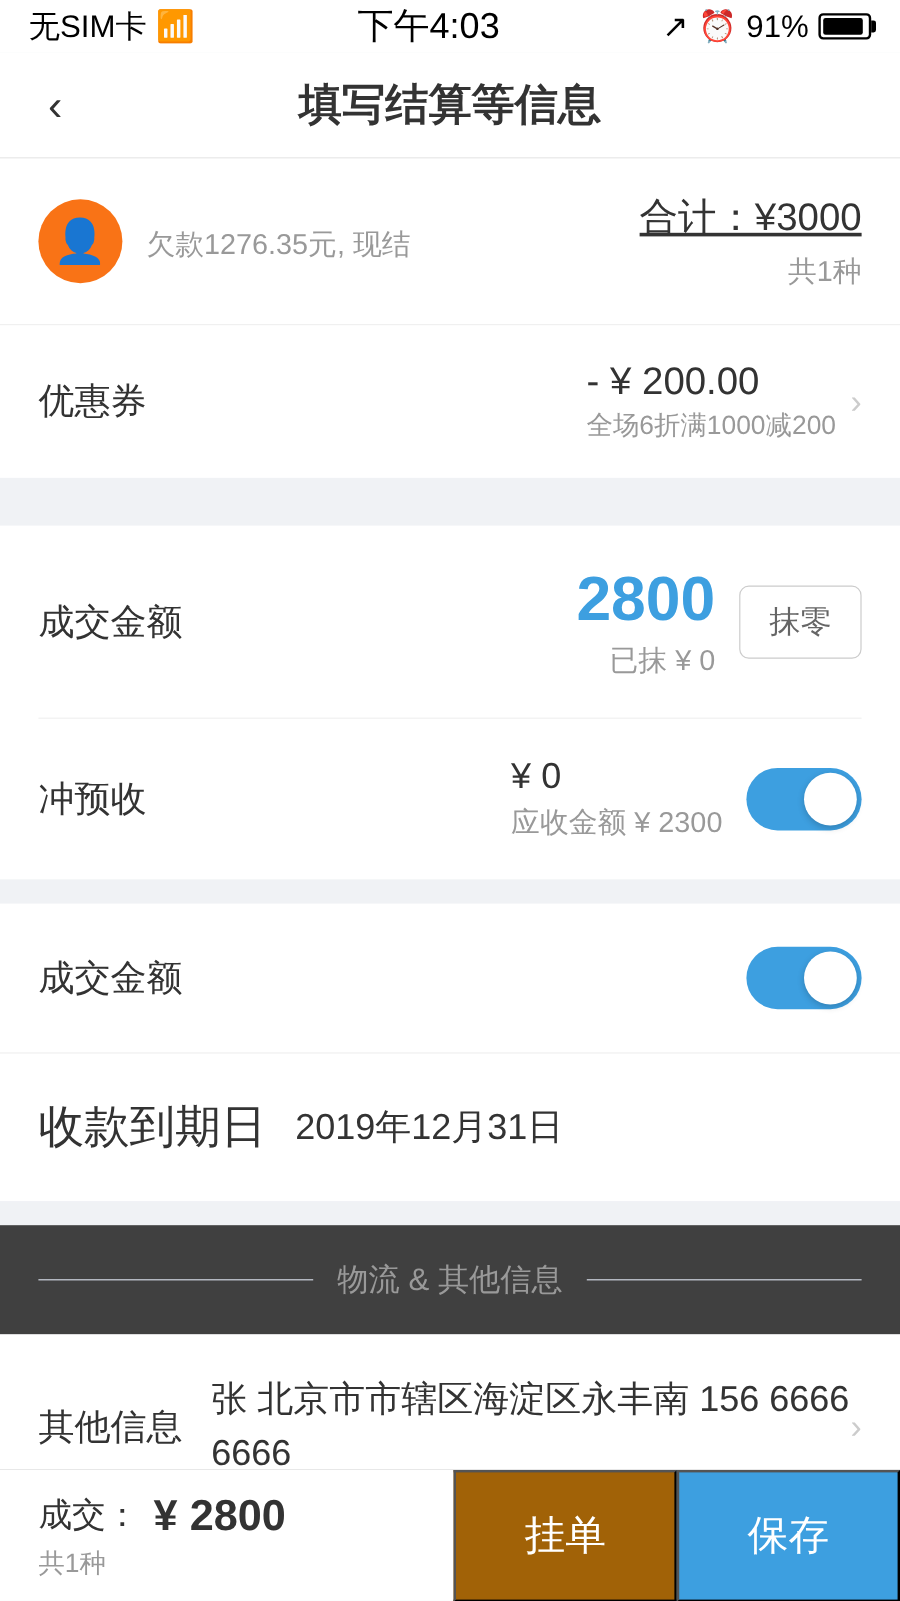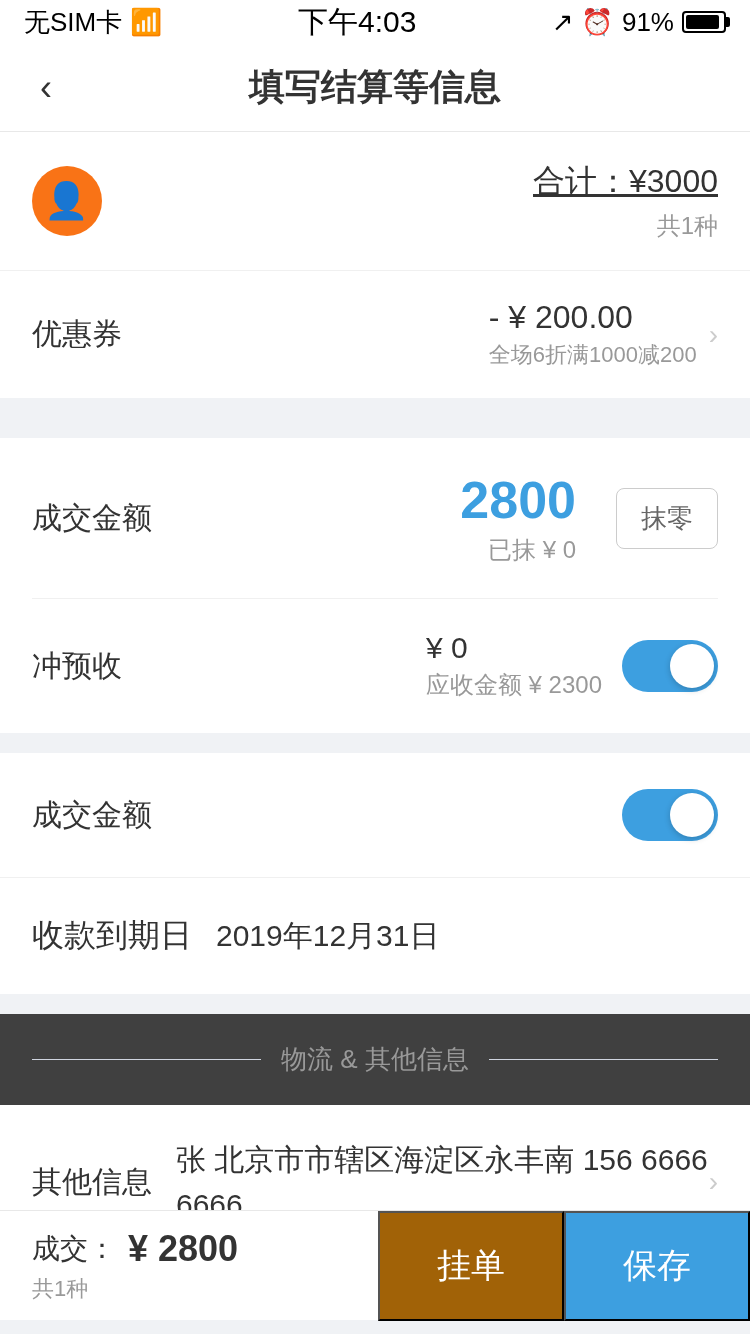--- a/index.html
+++ b/index.html
@@ -133,21 +133,20 @@
     .deal-amount-big { font-size: 52px; color: #3d9fe0; font-weight: 600; }
     .deal-sub { font-size: 24px; color: #999; margin-top: 4px; text-align: right; }
     .round-btn {
       border: 1px solid #ccc;
       border-radius: 8px;
       padding: 12px 24px;
       font-size: 26px;
       color: #666;
       background: #fff;
       cursor: pointer;
-      margin-left: 20px;
     }
     .prepay-amount { font-size: 30px; color: #333; }
     .prepay-sub { font-size: 24px; color: #999; text-align: right; margin-top: 4px; }
 
     
     .toggle {
       width: 96px; height: 52px; border-radius: 26px;
       display: flex; align-items: center; padding: 4px;
       cursor: pointer;
       transition: background 0.2s;
@@ -170,21 +169,21 @@
     .credit-label { font-size: 30px; color: #333; }
 
     
     .duedate-row {
       display: flex;
       align-items: center;
       padding: 36px 32px;
       background: #fff;
       border-top: 1px solid #f0f0f0;
     }
-    .duedate-label { font-size: 32px; color: #333; margin-right: 24px; }
+    .duedate-label { font-size: 38px; color: #333; margin-right: 24px; }
     .duedate-value { font-size: 30px; color: #333; }
 
     
     .section-header {
       display: flex;
       align-items: center;
       justify-content: center;
       padding: 28px 32px;
       background: #404040;
       gap: 20px;
@@ -206,21 +205,21 @@
       padding: 32px 32px;
       background: #fff;
       justify-content: space-between;
     }
     .address-label { font-size: 30px; color: #333; flex-shrink: 0; margin-right: 24px; }
     .address-value { font-size: 30px; color: #333; flex: 1; line-height: 1.5; }
 
     
     .bottom-bar {
       position: fixed;
-      bottom: 14px;
+      bottom: 0;
       left: 0;
       width: 750px;
       height: 110px;
       display: flex;
       align-items: center;
       background: #fff;
       border-top: 1px solid #e8e8e8;
     }
     .bottom-deal {
       flex: 1;
@@ -273,20 +272,21 @@
 </div>
 
 <div class="content">
 
   <div class="section-white">
     <div class="customer-row">
       <div class="avatar">
         <span class="avatar-icon">👤</span>
       </div>
       <div class="customer-info">
+        <div class="customer-sub">欠款1276.35元, 现结</div>
       </div>
       <div class="customer-total">
         <div class="total-amount">合计：¥3000</div>
         <div class="total-sub">共1种</div>
       </div>
     </div>
 
     <div class="coupon-row">
       <span class="coupon-label">优惠券</span>
       <div class="coupon-right">

